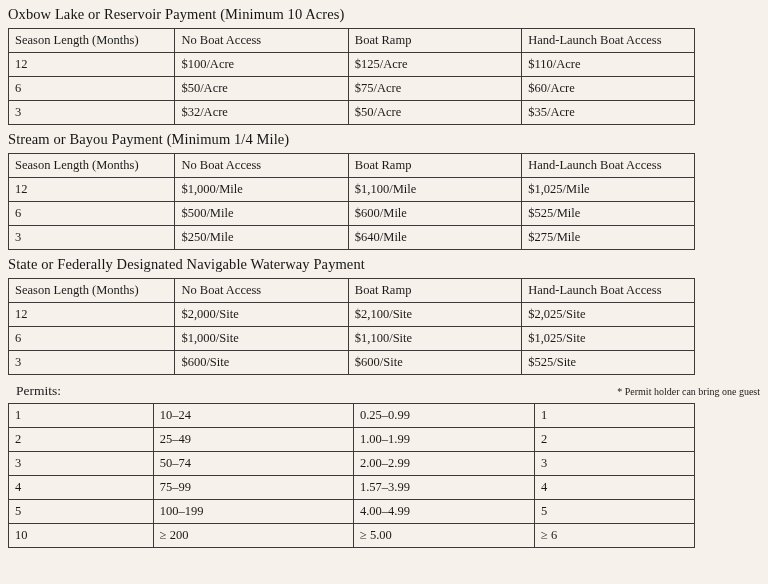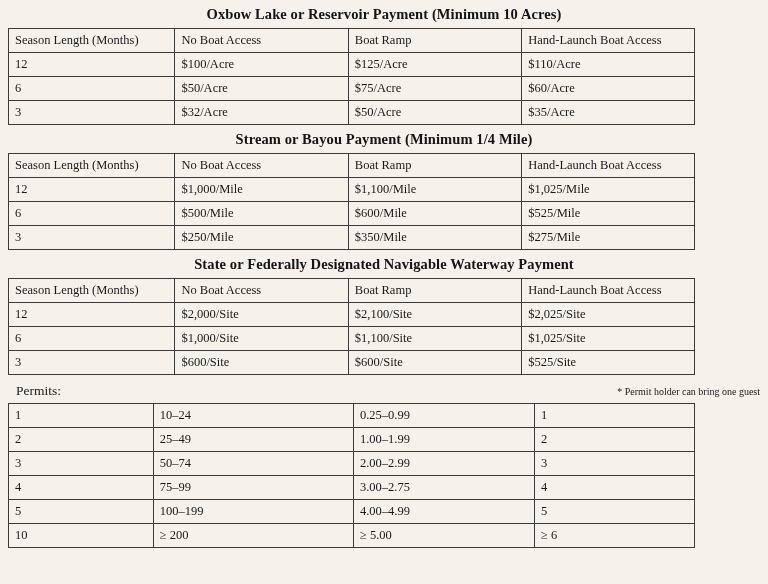--- a/index.html
+++ b/index.html
@@ -19,22 +19,22 @@
     height: 584px;
     box-sizing: border-box;
     padding: 4px 8px 0 8px;
     background: #f6f1ea;
     position: relative;
   }
   .section {
     margin-bottom: 6px;
   }
   .sec-title {
-    text-align: center;
-    font-weight: bold;
+    text-align: left;
+    font-weight: normal;
     font-size: 14.5px;
     letter-spacing: 0.1px;
     margin: 2px 0 5px 0;
     color: #141414;
   }
   table.grid {
     border-collapse: collapse;
     width: 687px;
     table-layout: fixed;
     background: #f6f1ea;
@@ -134,21 +134,21 @@
       </tr>
       <tr>
         <td class="col1">6</td>
         <td class="col2">$500/Mile</td>
         <td class="col3">$600/Mile</td>
         <td class="col4">$525/Mile</td>
       </tr>
       <tr>
         <td class="col1">3</td>
         <td class="col2">$250/Mile</td>
-        <td class="col3">$350/Mile</td>
+        <td class="col3">$640/Mile</td>
         <td class="col4">$275/Mile</td>
       </tr>
     </tbody>
       </table>
   </div>
 
   <div class="section">
     <div class="sec-title">State or Federally Designated Navigable Waterway Payment</div>
     <table class="grid">
       <tbody>
@@ -201,21 +201,21 @@
     </tr>
     <tr>
       <td class="pcol1">3</td>
       <td class="pcol2">50–74</td>
       <td class="pcol3">2.00–2.99</td>
       <td class="pcol4">3</td>
     </tr>
     <tr>
       <td class="pcol1">4</td>
       <td class="pcol2">75–99</td>
-      <td class="pcol3">3.00–2.75</td>
+      <td class="pcol3">1.57–3.99</td>
       <td class="pcol4">4</td>
     </tr>
     <tr>
       <td class="pcol1">5</td>
       <td class="pcol2">100–199</td>
       <td class="pcol3">4.00–4.99</td>
       <td class="pcol4">5</td>
     </tr>
     <tr>
       <td class="pcol1">10</td>

